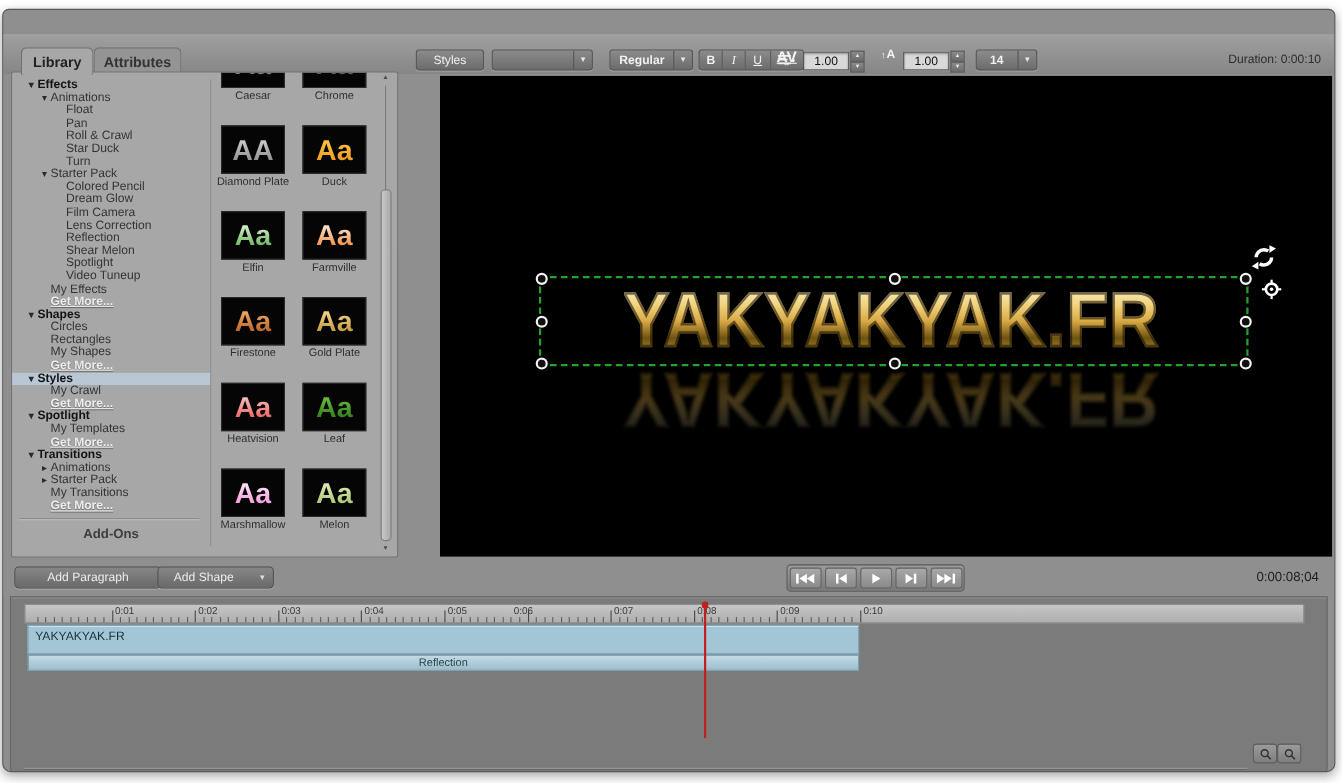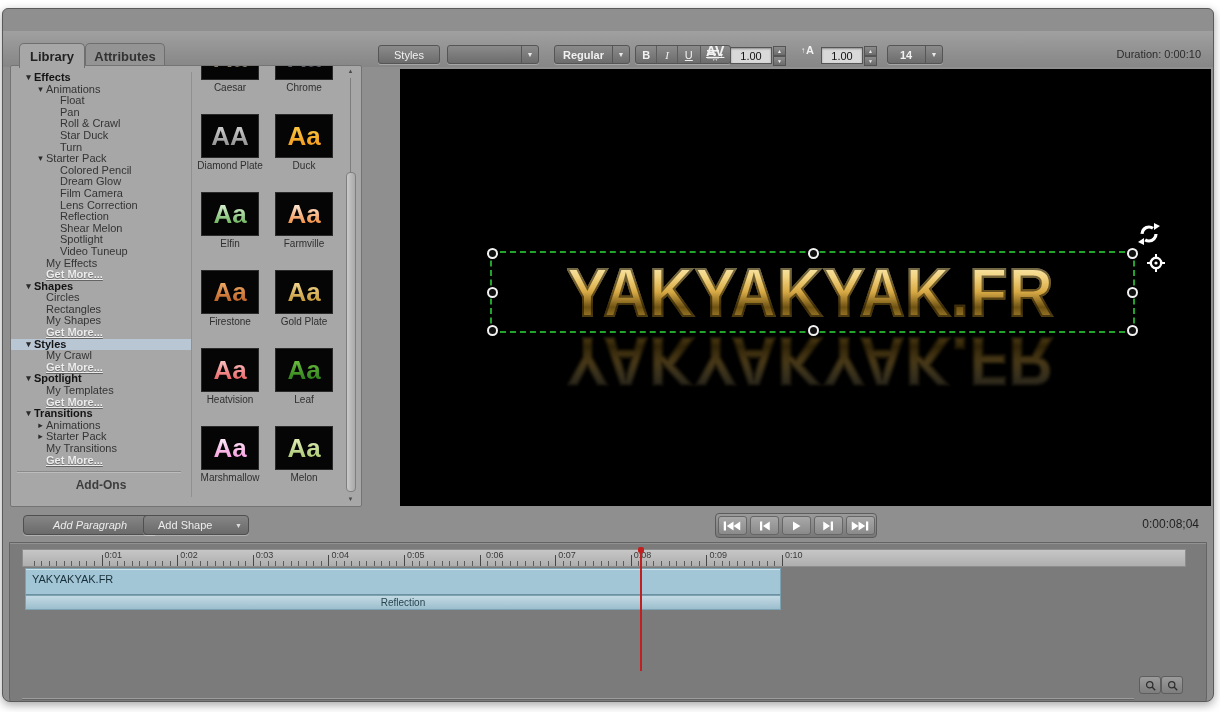--- a/index.html
+++ b/index.html
@@ -440,21 +440,21 @@
             <rect x="8" y="14" width="2" height="4" fill="#fff"></rect>
             <rect x="0" y="8" width="4" height="2" fill="#fff"></rect>
             <rect x="14" y="8" width="4" height="2" fill="#fff"></rect>
             <circle cx="9" cy="9" r="1.6" fill="#fff"></circle>
           </svg>
         </div>
       </div>
     </div>
 
     <div class="control-row">
-      <div class="push-btn" style="left:20px;width:134px;font-style:italic;">
+      <div class="push-btn" style="left:10px;width:134px;">
         <span>Add Paragraph</span>
       </div>
       <div class="push-btn" style="left:140px;width:106px;justify-content:space-between;padding:0 6px 0 14px;box-sizing:border-box;">
         <span>Add Shape</span>
         <span style="font-size:7px;color:#ddd;">▼</span>
       </div>
 
       <div class="transport">
         <div class="tp-btn">
           <svg width="18" height="12" viewBox="0 0 24 16">
@@ -552,21 +552,21 @@
           <div class="tick-minor" style="left: 388.56px;"></div>
           <div class="tick-minor" style="left: 396.12px;"></div>
           <div class="tick-minor" style="left: 403.68px;"></div>
           <div class="tick-minor" style="left: 411.24px;"></div>
           <div class="tick-minor" style="left: 418.8px;"></div>
           <div class="tick-minor" style="left: 426.36px;"></div>
           <div class="tick-minor" style="left: 433.92px;"></div>
           <div class="tick-minor" style="left: 441.48px;"></div>
           <div class="tick-minor" style="left: 449.04px;"></div>
           <div class="tick-major" style="left: 456.6px;"></div>
-          <div class="tick-label" style="left: 463px;">0:06</div>
+          <div class="tick-label" style="left: 444px;">0:06</div>
           <div class="tick-minor" style="left: 464.16px;"></div>
           <div class="tick-minor" style="left: 471.72px;"></div>
           <div class="tick-minor" style="left: 479.28px;"></div>
           <div class="tick-minor" style="left: 486.84px;"></div>
           <div class="tick-minor" style="left: 494.4px;"></div>
           <div class="tick-minor" style="left: 501.96px;"></div>
           <div class="tick-minor" style="left: 509.52px;"></div>
           <div class="tick-minor" style="left: 517.08px;"></div>
           <div class="tick-minor" style="left: 524.64px;"></div>
           <div class="tick-major" style="left: 532.2px;"></div>

